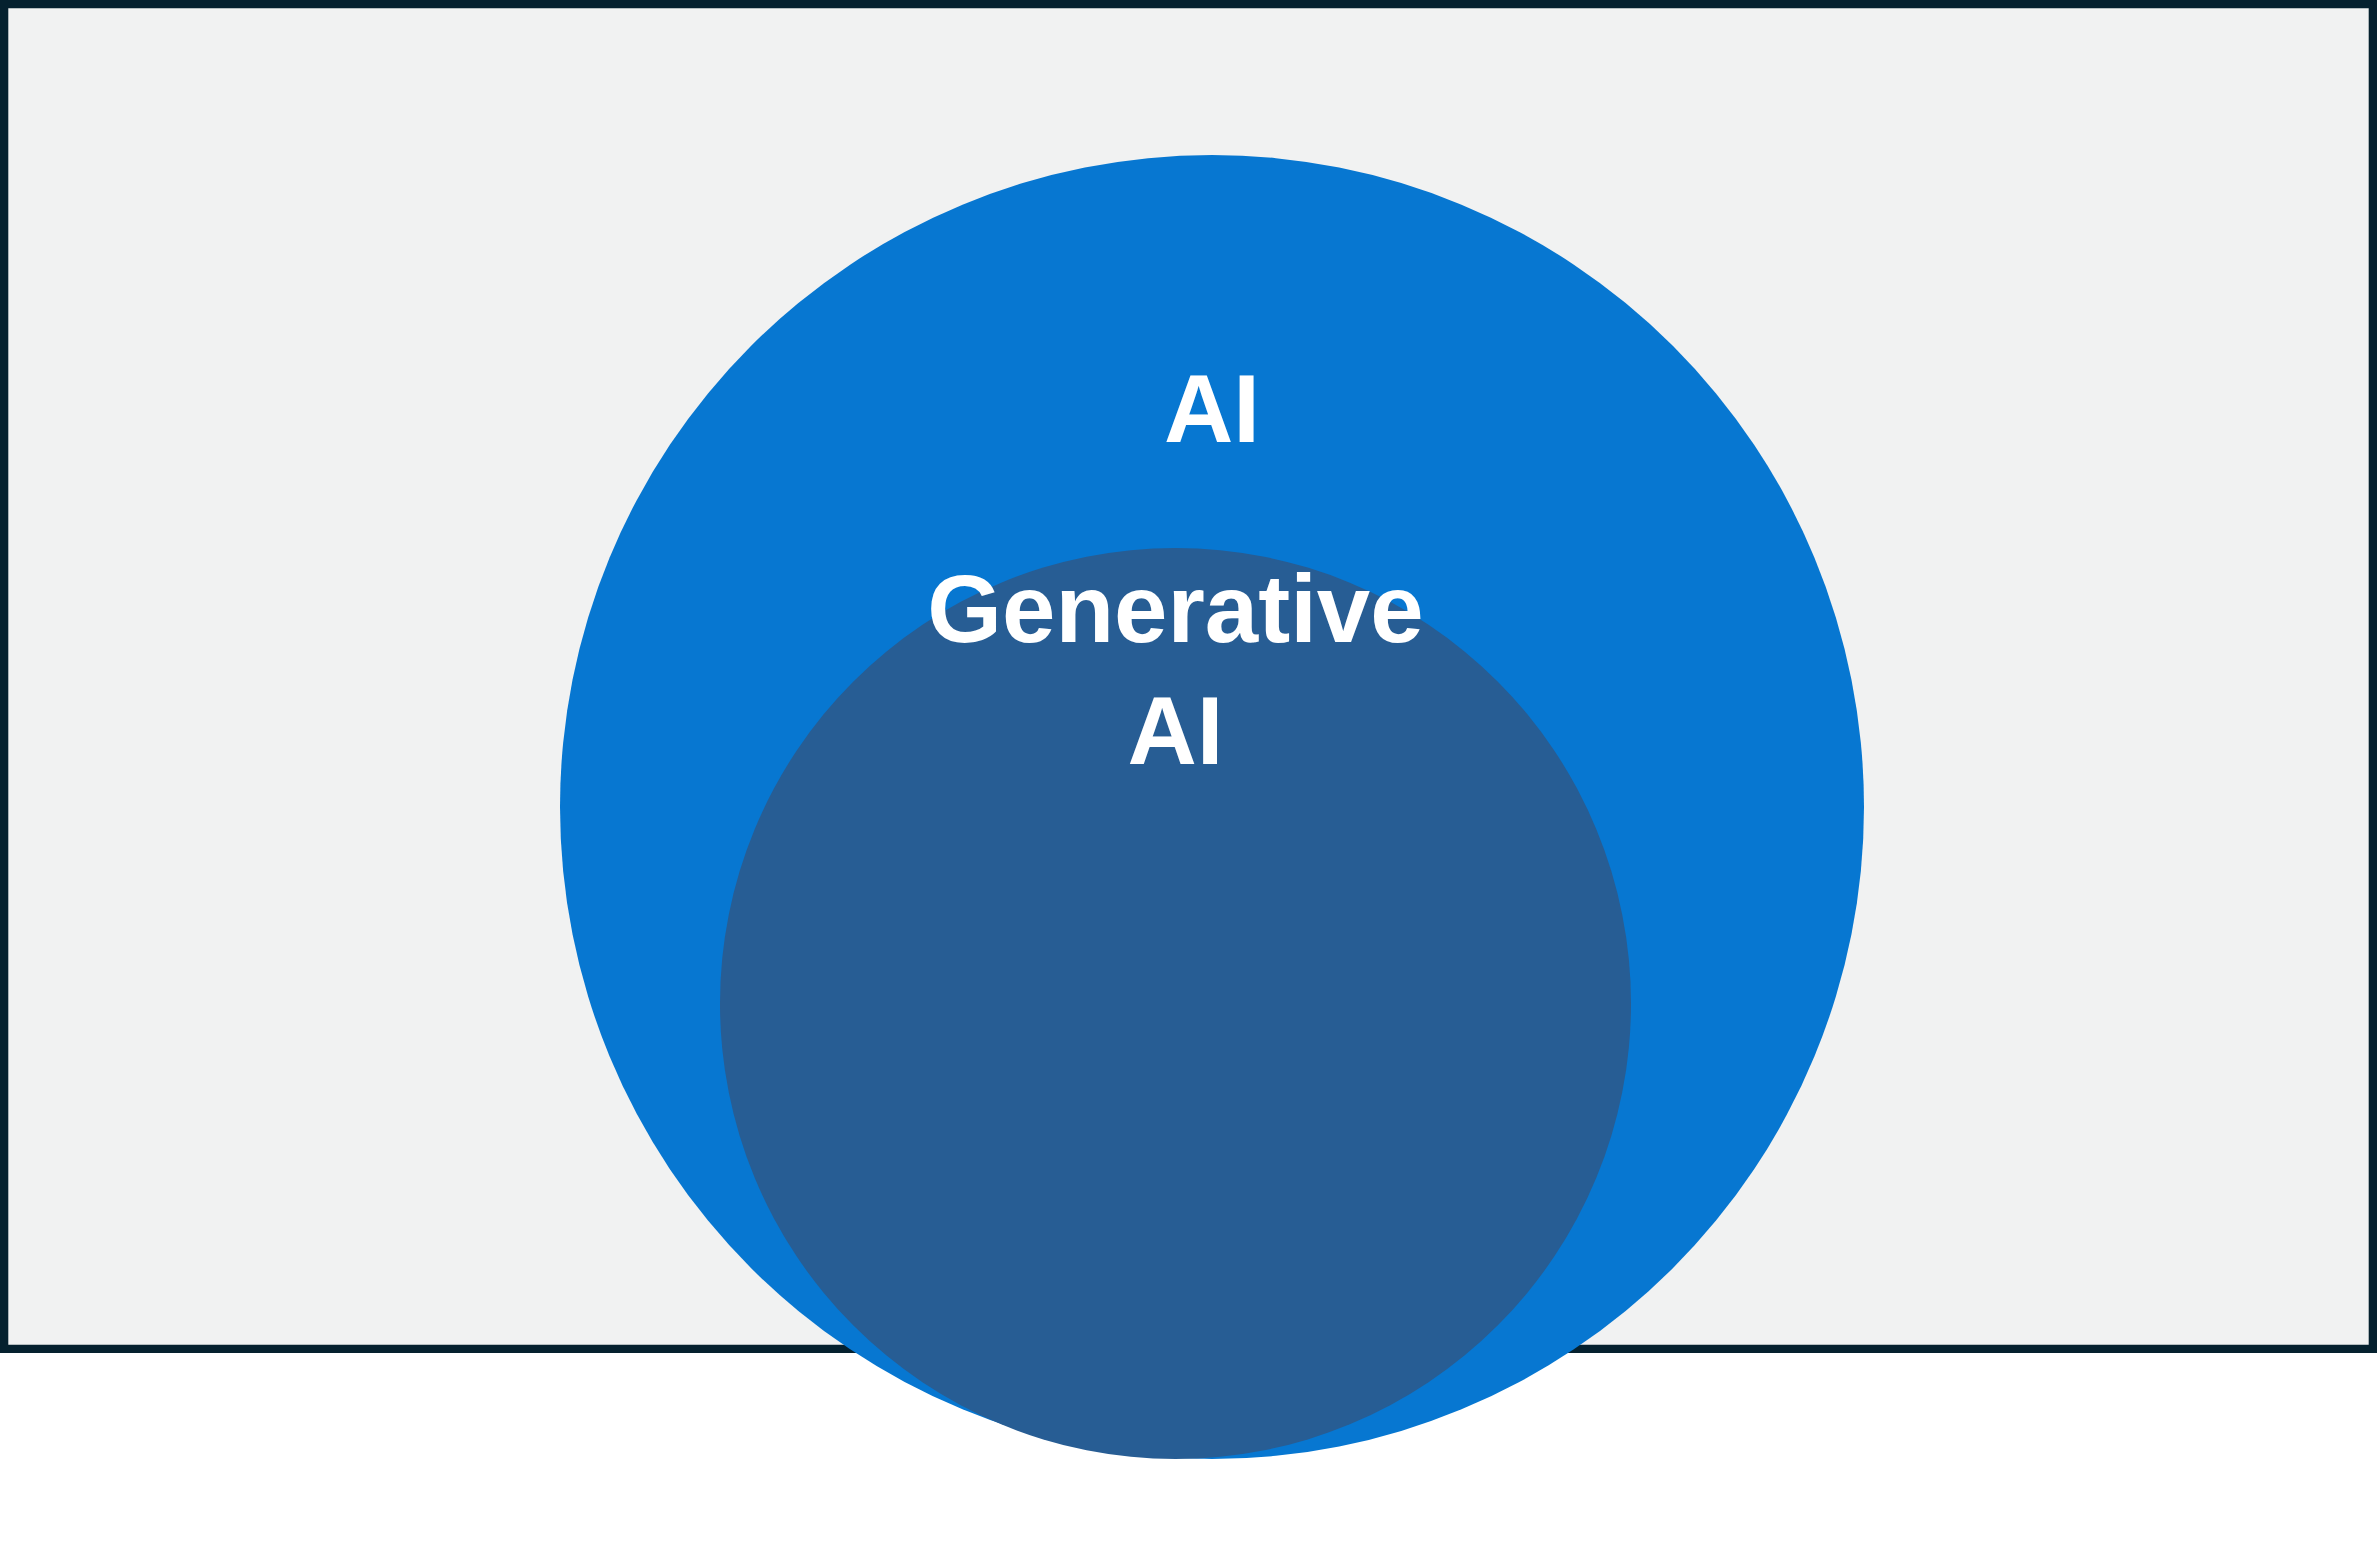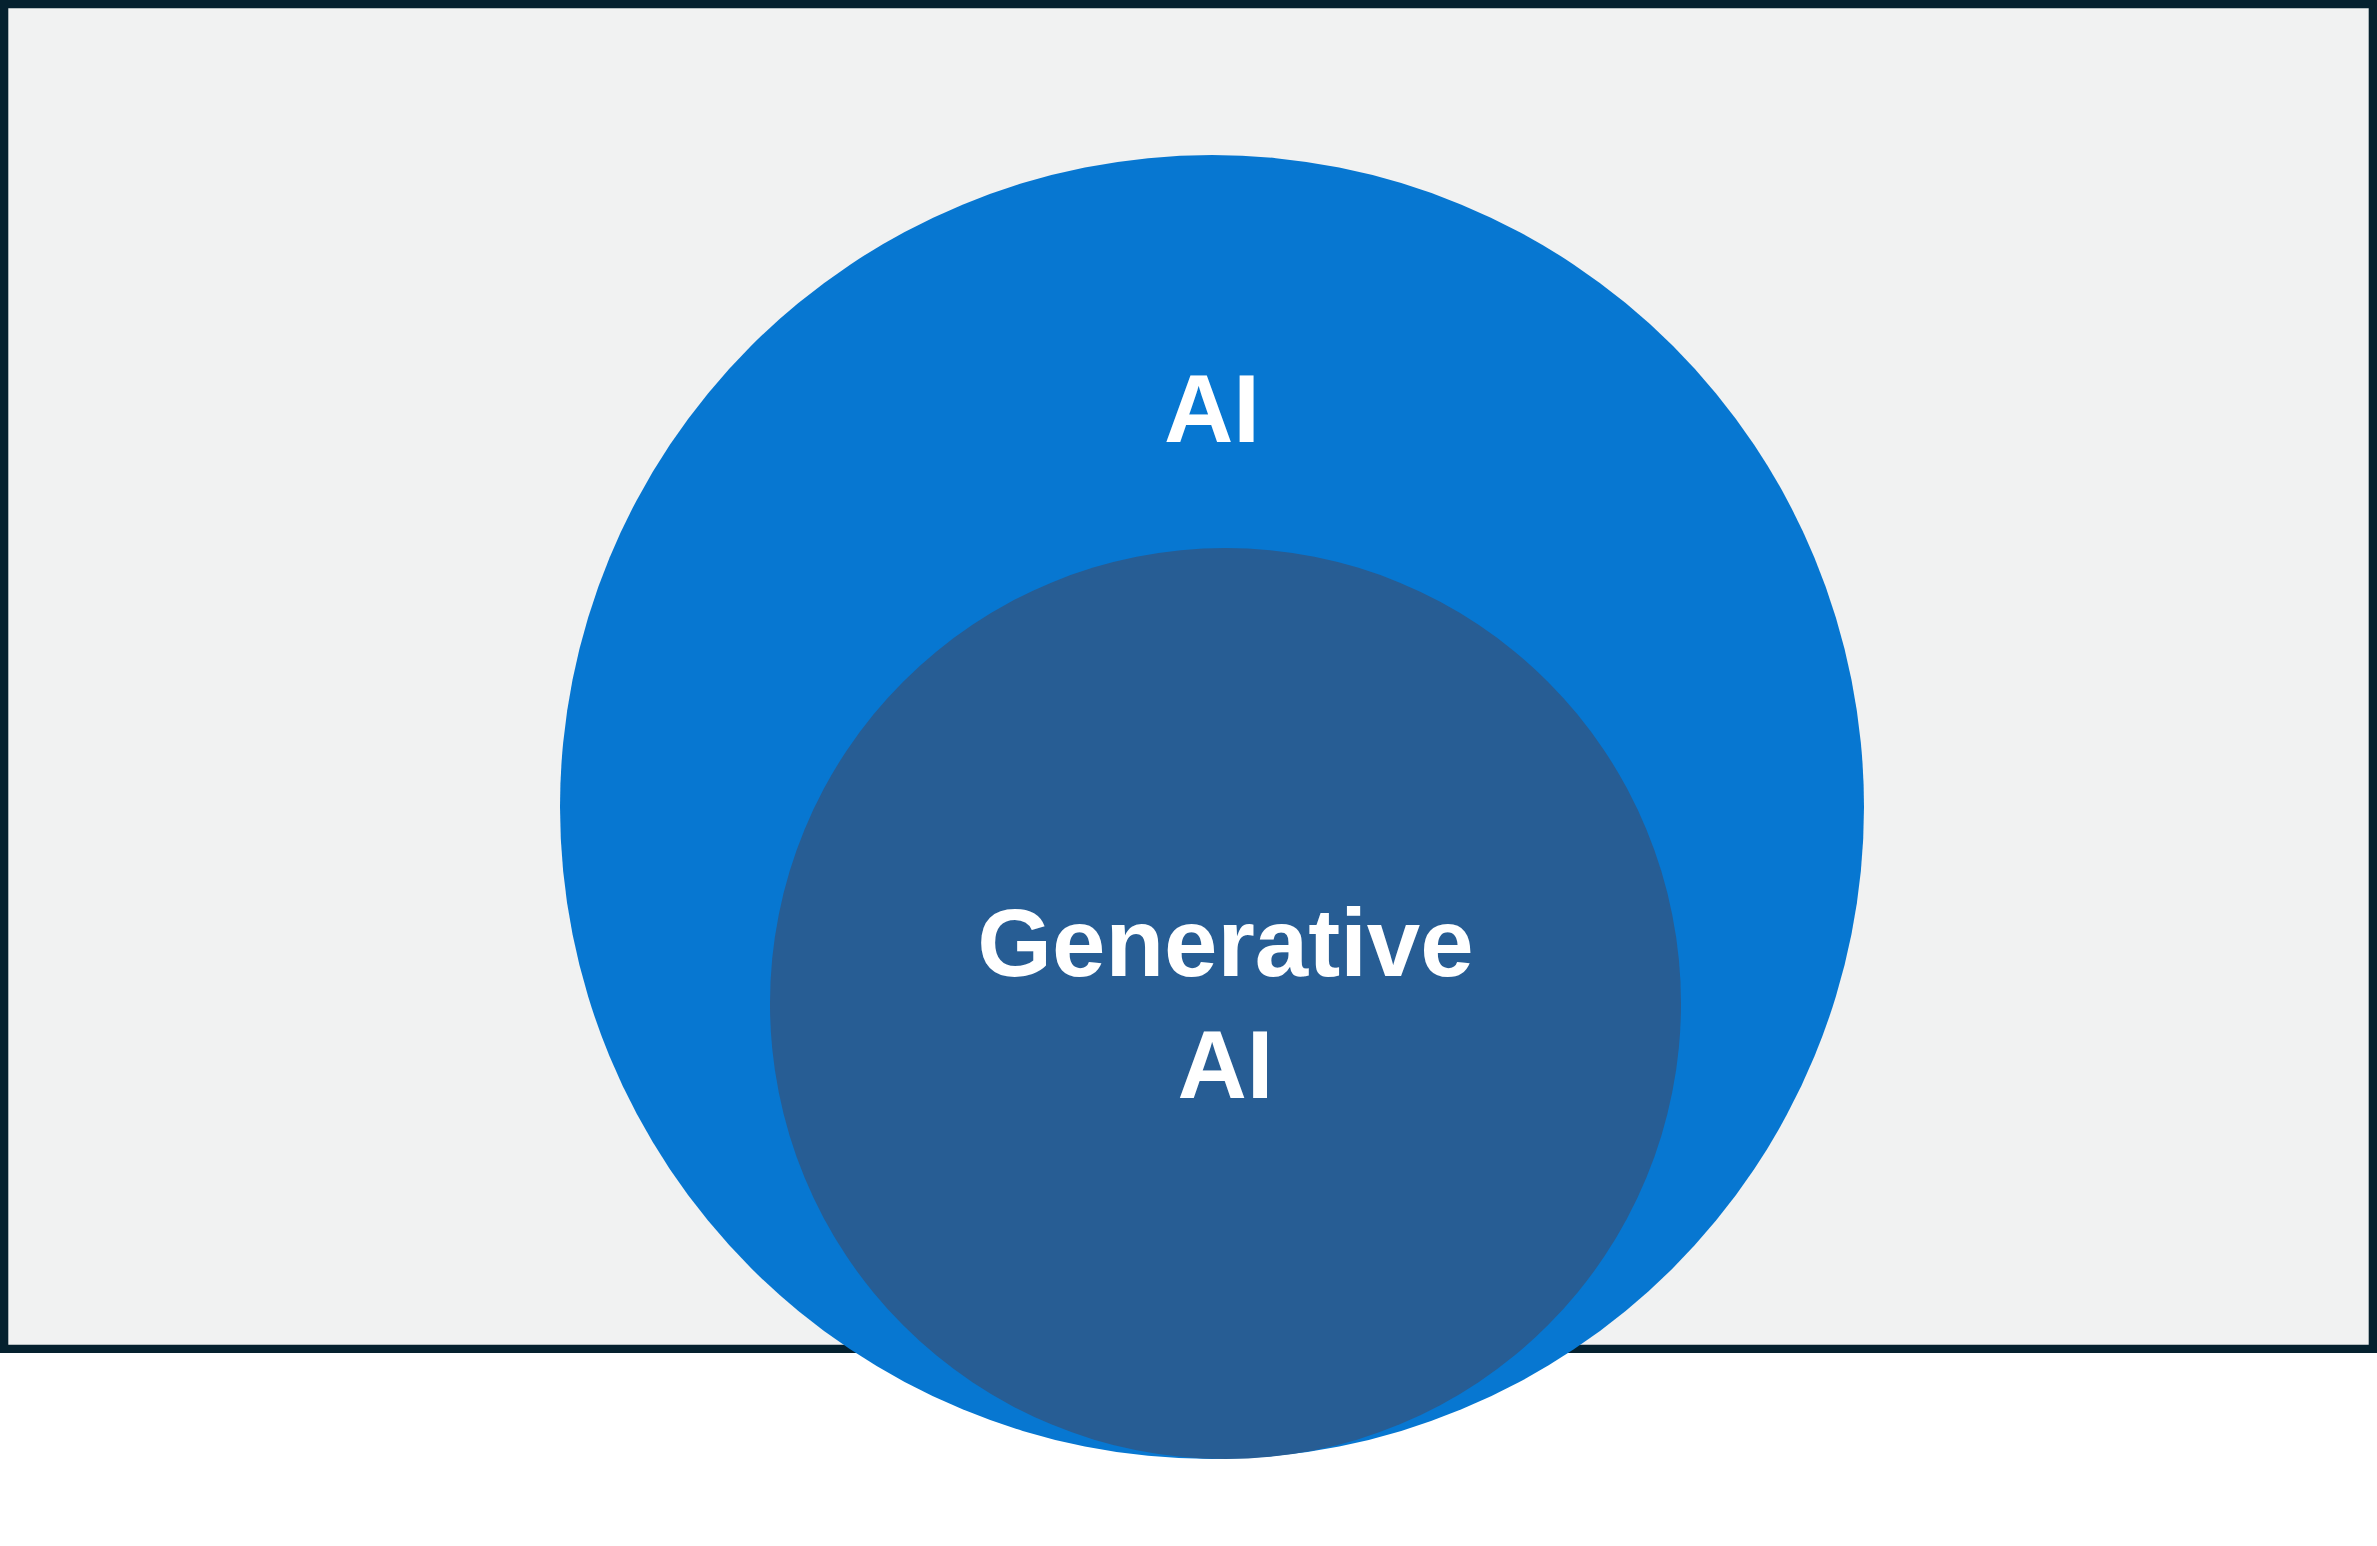--- a/index.html
+++ b/index.html
@@ -29,27 +29,26 @@
 
   .circle-outer {
     left: 560px;
     top: 155px;
     width: 1304px;
     height: 1304px;
     background: #0777d1;
   }
 
   .circle-inner {
-    left: 770px;
+    left: 720px;
     top: 548px;
     width: 911px;
     height: 911px;
     background: #275d94;
     display: flex;
-    align-items: center;
     justify-content: center;
   }
 
   .label {
     color: #ffffff;
     font-weight: 700;
     text-align: center;
     white-space: nowrap;
     user-select: none;
   }

